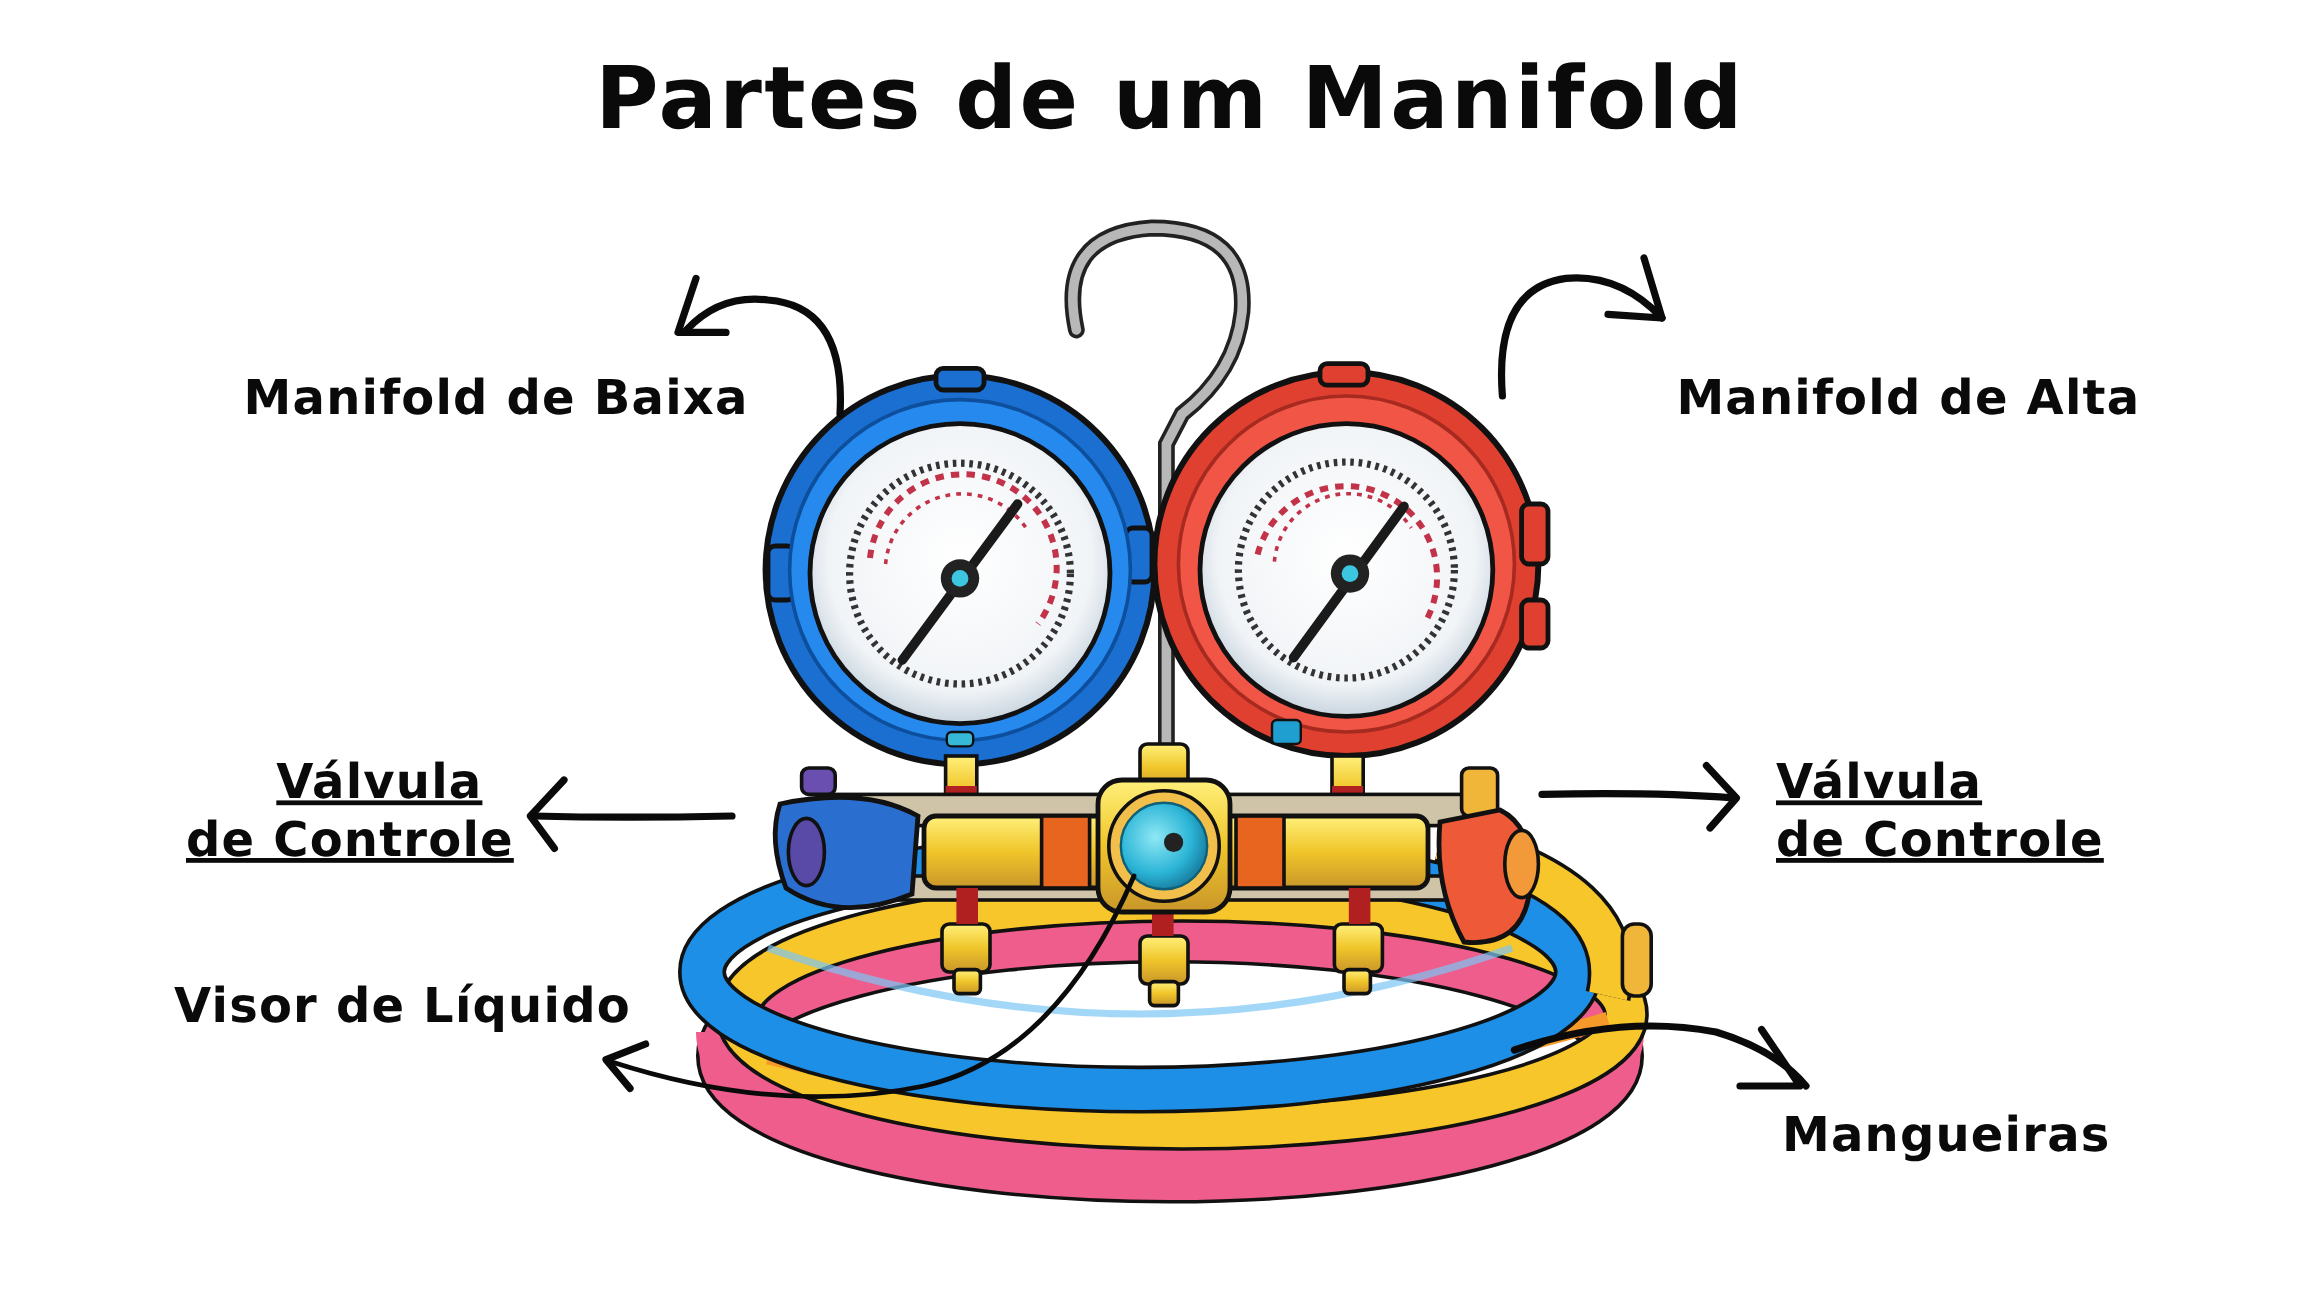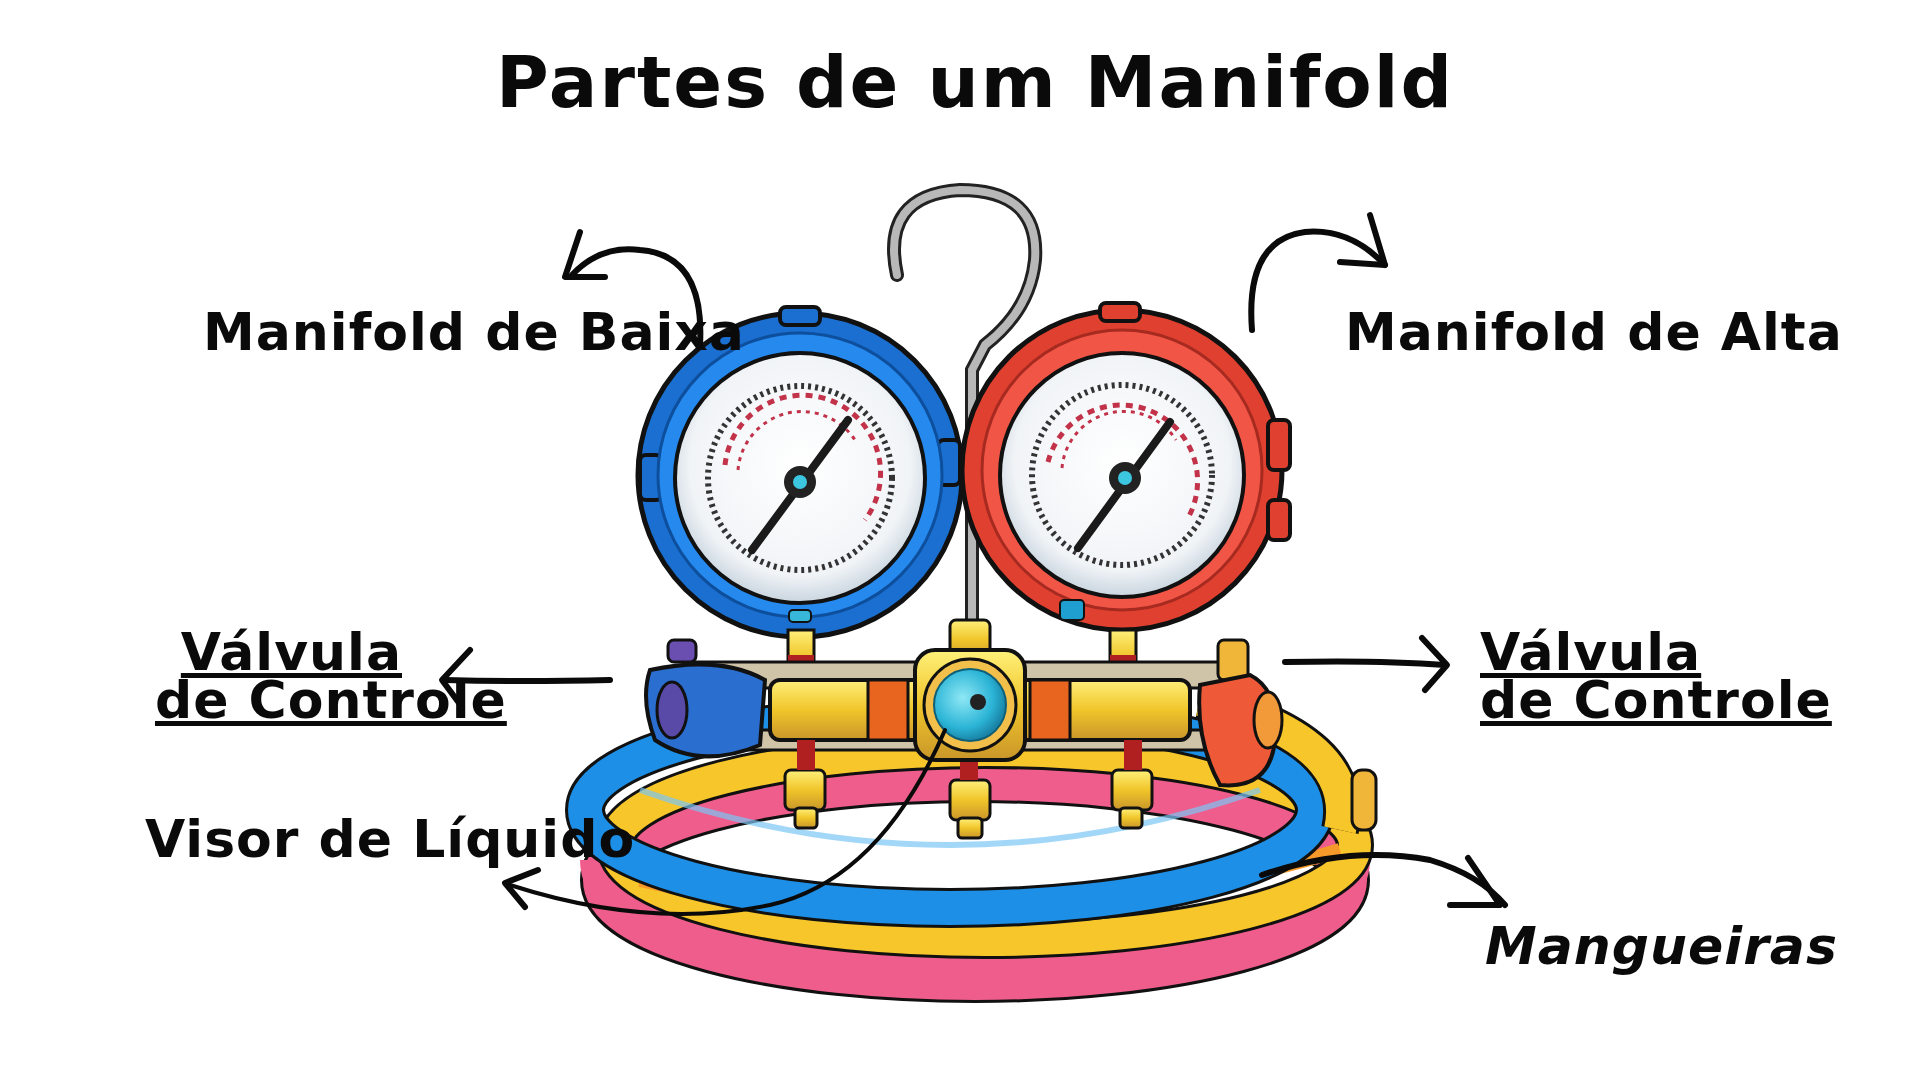--- a/index.html
+++ b/index.html
@@ -1,28 +1,28 @@
 <!DOCTYPE html>
 <html><head>
 <meta charset="utf-8">
 <style>
   html, body { margin:0; padding:0; background:#ffffff; }
   body { width:1920px; height:1080px; position:relative; overflow:hidden;
          font-family:"DejaVu Sans", sans-serif; color:#0a0a0a; }
   .title { position:absolute; left:0; top:40px; width:1950px; text-align:center;
            font-size:72px; font-weight:bold; letter-spacing:2px; }
-  .label { position:absolute; font-size:52px; font-weight:bold; letter-spacing:1px; line-height:48px; white-space:nowrap; }
+  .label { position:absolute; font-size:40px; font-weight:bold; letter-spacing:1px; line-height:48px; white-space:nowrap; }
   .label .line { display:block;text-decoration:underline; }
   #lbl-baixa { left:203px; top:308px; }
-  #lbl-alta  { left:1345px; top:308px; }
+  #lbl-alta  { left:1397px; top:308px; }
   #lbl-valv-left { left:155px; top:628px; text-align:right; width:265px; }
   #lbl-valv-left .line:first-child { padding-right:18px; }
   #lbl-valv-right { left:1480px; top:628px; }
   #lbl-visor { left:145px; top:815px; }
-  #lbl-mang  { left:1485px; top:922px;font-style:italic; }
+  #lbl-mang  { left:1485px; top:922px; }
   svg.art { position:absolute; left:0; top:0; }
 </style>
 </head>
 <body>
 
 <div class="title">Partes de um Manifold</div>
 
 <svg class="art" width="1920" height="1080" viewBox="0 0 1920 1080">
   <defs>
     <radialGradient id="dial" cx="50%" cy="45%" r="55%">

